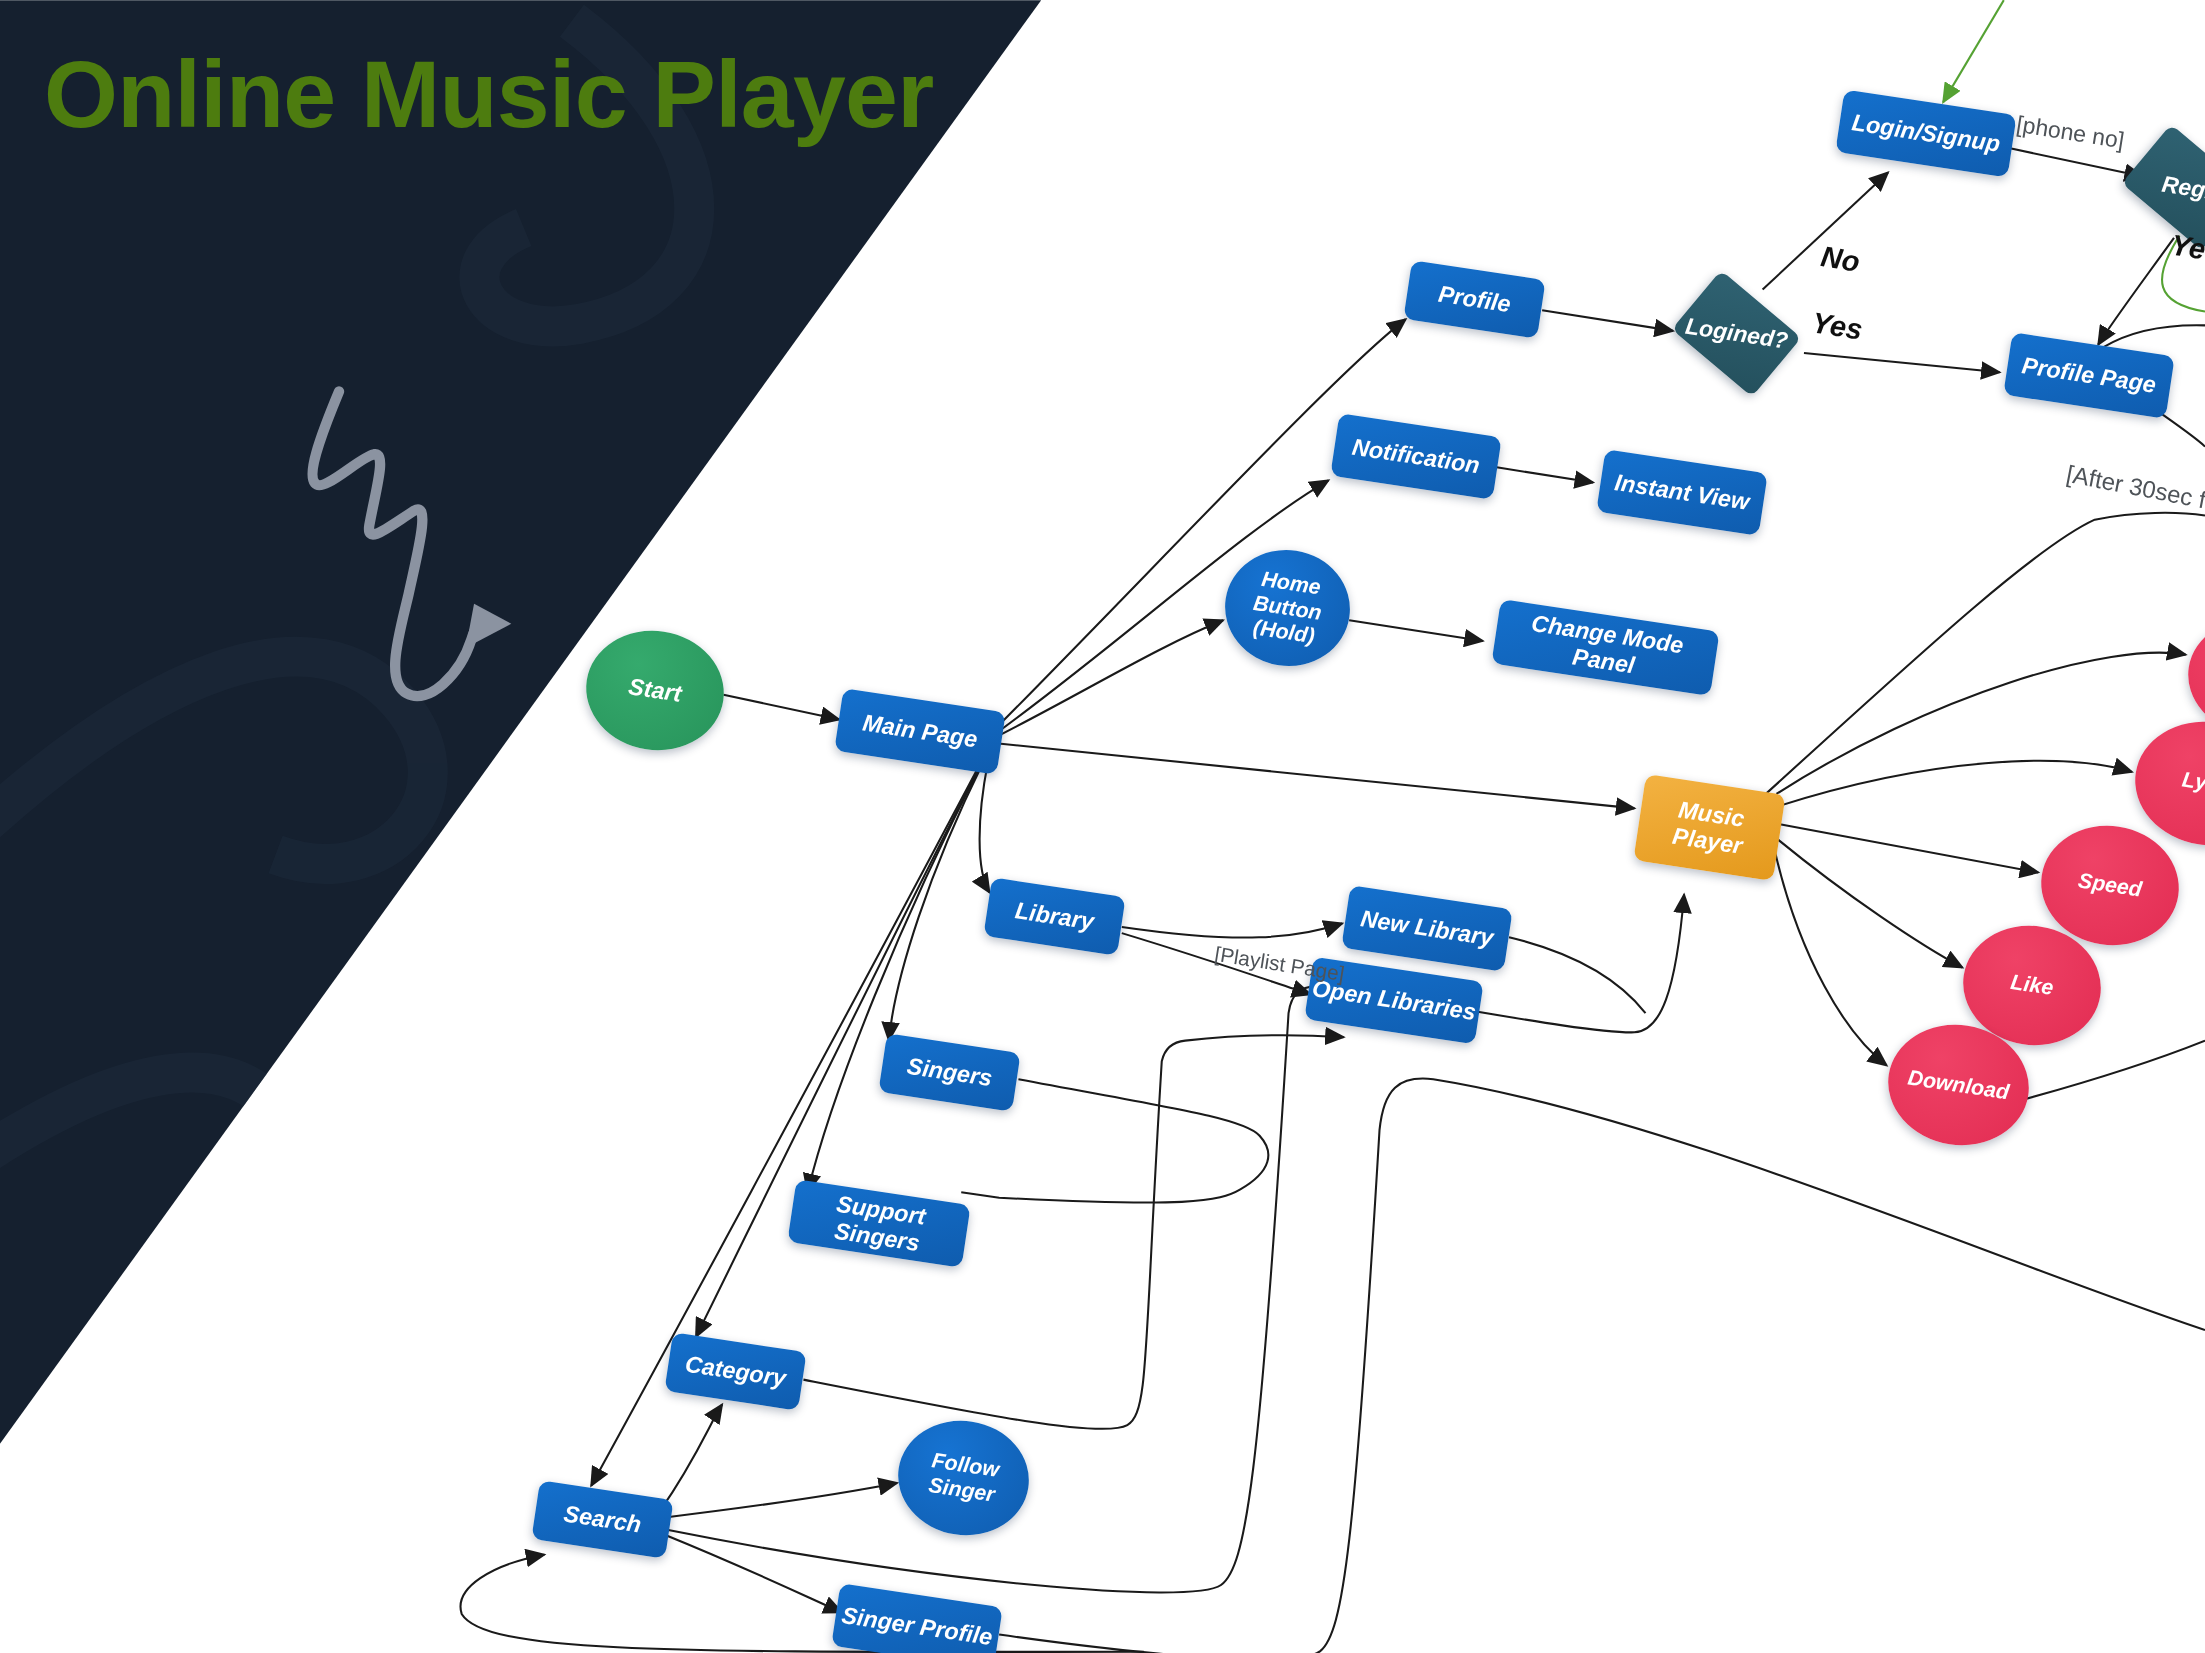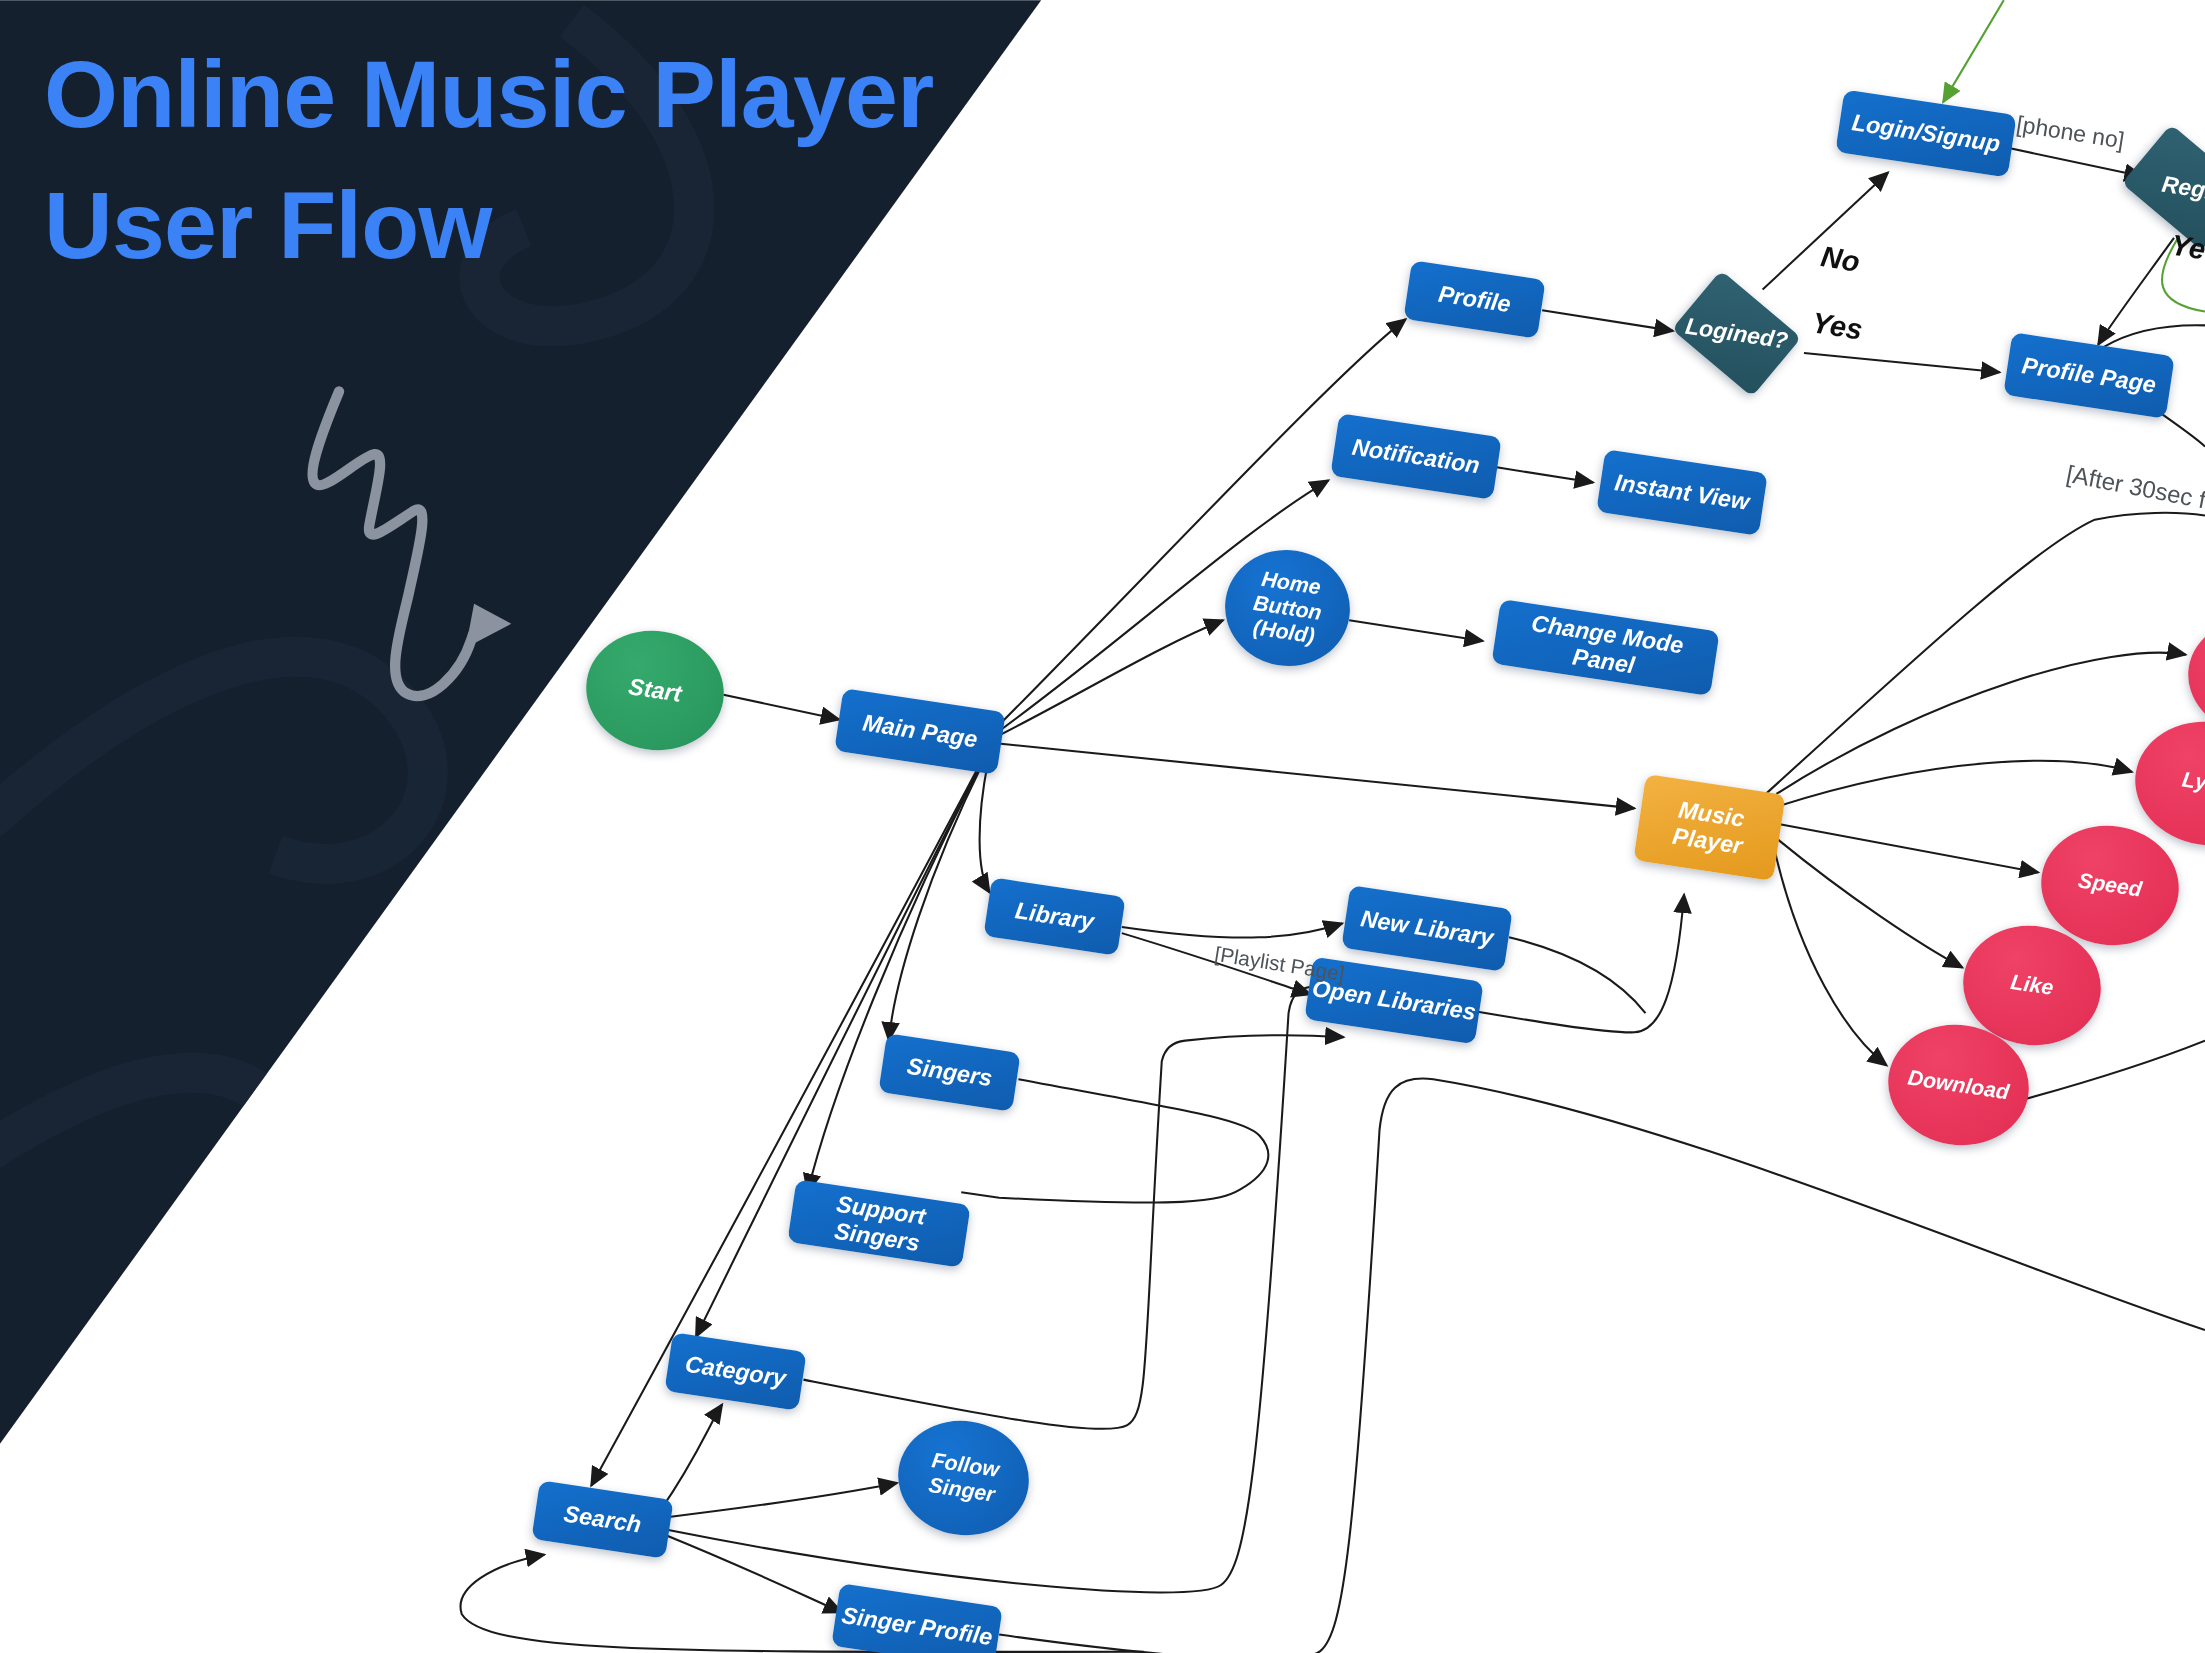--- a/index.html
+++ b/index.html
@@ -4,21 +4,21 @@
 <style>
   html,body{margin:0;padding:0;}
   body{
     position:relative;width:2205px;height:1654px;overflow:hidden;
     background:#ffffff;font-family:"Liberation Sans", sans-serif;
   }
   svg.layer{position:absolute;left:0;top:0;width:2205px;height:1654px;pointer-events:none;}
   
   .title{
     position:absolute;left:44px;top:29px;width:979px;
-    color:#3b82f6;font-size:95px;line-height:1.38;font-weight:900;
+    color:#4d7c0f;font-size:95px;line-height:1.38;font-weight:900;
     letter-spacing:-0.7px;z-index:5;
   }
   
   .node{
     position:absolute;display:flex;align-items:center;justify-content:center;
     text-align:center;color:#fff;font-weight:bold;font-style:italic;
     transform:rotate(8.5deg);z-index:4;
     box-shadow:0 3.4px 9.6px rgba(10,30,60,.28);
   }
   .rect{background:linear-gradient(160deg,#1470cd,#0f5cae);border-radius:10.3px;font-size:23.4px;}
@@ -134,21 +134,20 @@
     <path d="M2920,1600 C3060,1562 3150,1530 3200,1510"></path>
   </g>
   <g fill="none" stroke="#55A233" stroke-width="3">
     <path d="M2908,0 L2820,148" marker-end="url(#ag)"></path>
     <path d="M3163,342 C3122,406 3128,440 3200,452"></path>
   </g>
 </svg>
 
 <div class="title">
   <div>Online Music Player</div>
-  <div>User Flow</div>
 </div>
 
 <div class="node ell ell-green" style="left:586px;top:631px;width:138px;height:119px;font-size:23.4px;">
     <span>Start</span>
   </div>
 
 <div class="node rect rect-md" style="left:838px;top:700px;">
     <span>Main Page</span>
   </div>
 

